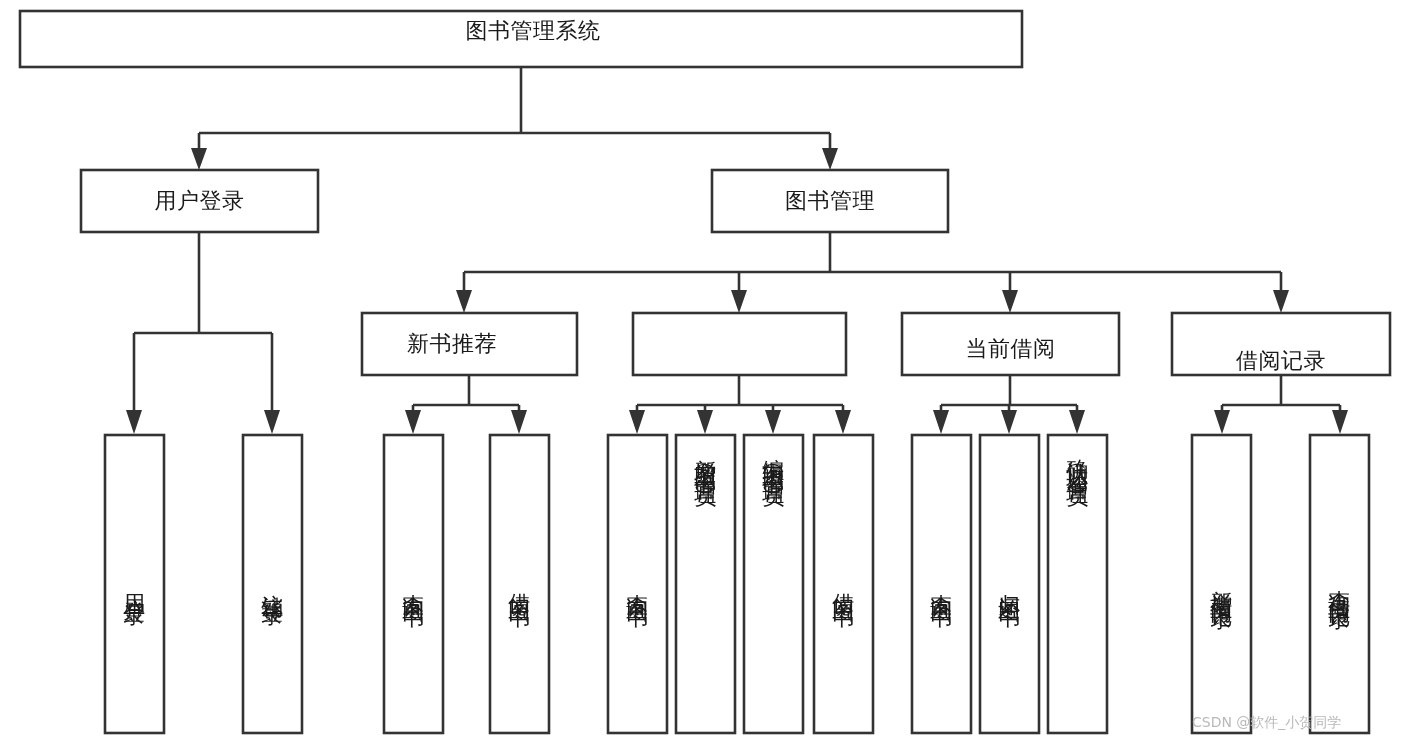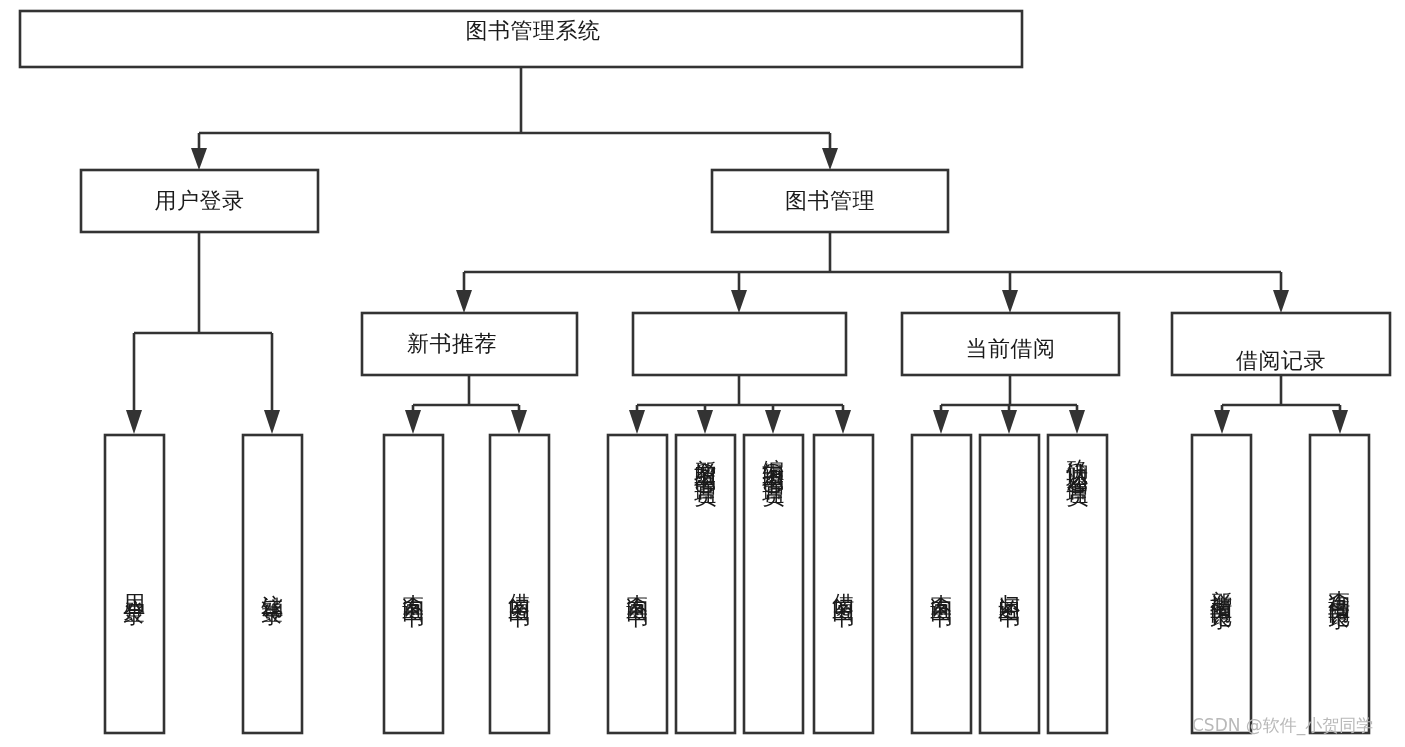--- a/index.html
+++ b/index.html
@@ -62,21 +62,21 @@
     text-orientation: upright;
     font-size: 22px;
     line-height: 1.35;
     letter-spacing: 4px;
     padding-top: 6px;
     padding-bottom: 6px;
   }
   .watermark {
     position: absolute;
     color: #b9b9b9;
-    font-size: 17px;
+    font-size: 14px;
     font-family: "DejaVu Sans", "Liberation Sans", sans-serif;
     white-space: nowrap;
     pointer-events: none;
   }
 </style>
 </head>
 <body>
 
 <div id="diagram-root">
 

